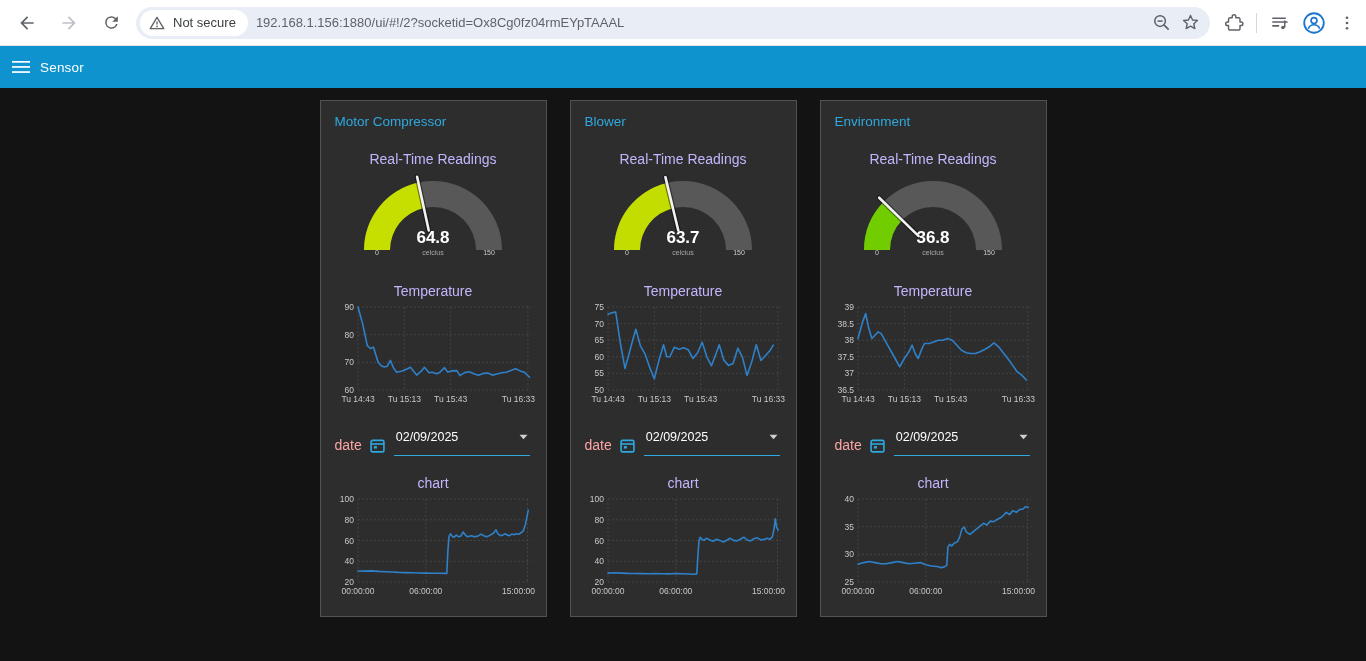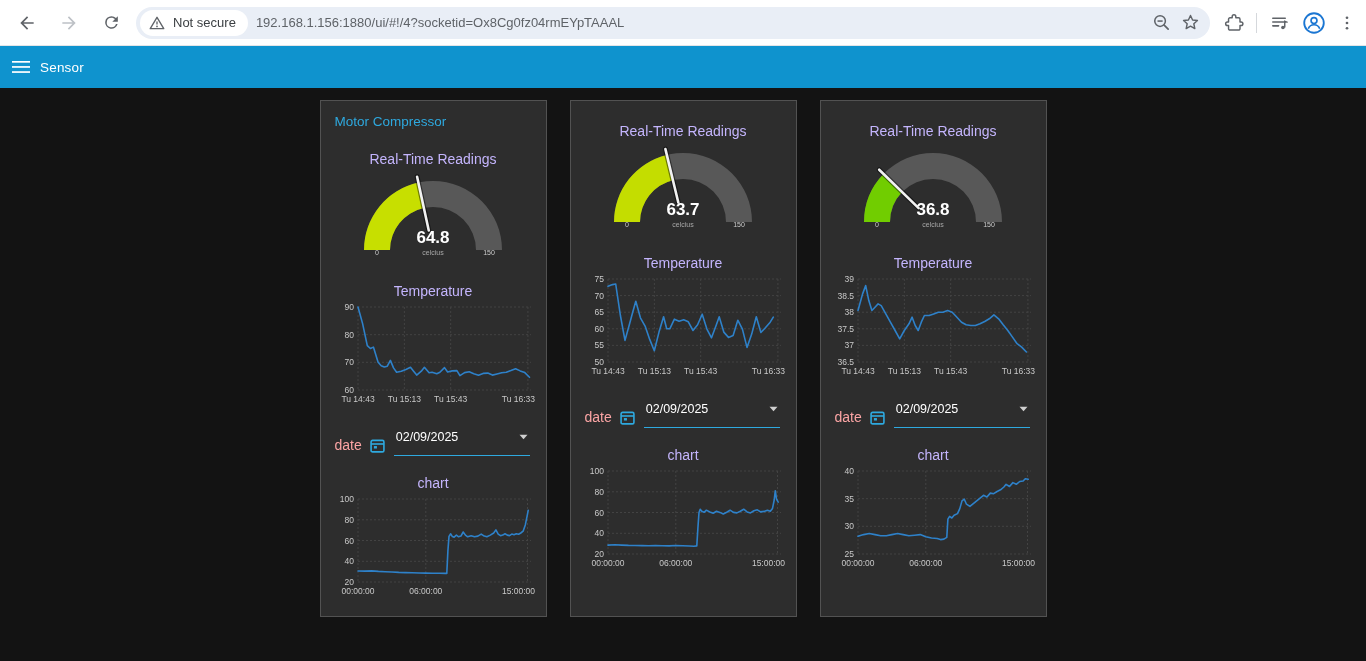--- a/index.html
+++ b/index.html
@@ -72,21 +72,21 @@
 
   <div class="omnibox">
     <div class="chip">
       <svg width="16" height="16" viewBox="0 0 18 18">
         <path d="M9 2.6 L16.6 15.4 H1.4 Z" fill="none" stroke="#5f6368" stroke-width="1.5" stroke-linejoin="round"></path>
         <line x1="9" y1="7.2" x2="9" y2="10.6" stroke="#5f6368" stroke-width="1.5"></line>
         <circle cx="9" cy="12.9" r="0.95" fill="#5f6368"></circle>
       </svg>
       <span>Not secure</span>
     </div>
-    <div class="url">192.168.1.156:1880/ui/#!/4?socketid=Ox8Cg0fz04rmEYpTAAAL</div>
+    <div class="url">192.168.1.156:1880/ui/#!/2?socketid=Ox8Cg0fz04rmEYpTAAAL</div>
     <div class="omni-right">
       <svg width="19" height="19" viewBox="0 0 20 20">
         <circle cx="8.5" cy="8.5" r="5.6" fill="none" stroke="#5f6368" stroke-width="1.6"></circle>
         <line x1="12.8" y1="12.8" x2="17" y2="17" stroke="#5f6368" stroke-width="1.8" stroke-linecap="round"></line>
         <line x1="5.8" y1="8.5" x2="11.2" y2="8.5" stroke="#5f6368" stroke-width="1.6"></line>
       </svg>
       <svg width="19" height="19" viewBox="0 0 20 20">
         <path d="M10 2.6l2.2 4.7 5.1.55-3.8 3.45 1.05 5.05L10 13.8l-4.55 2.55 1.05-5.05L2.7 7.85l5.1-.55z" fill="none" stroke="#5f6368" stroke-width="1.5" stroke-linejoin="round"></path>
       </svg>
     </div>
@@ -194,20 +194,21 @@
           <text x="27.0" y="100" text-anchor="middle" font-size="8.5" fill="#c9c9c9">00:00:00</text>
           <line x1="94.8" x2="94.8" y1="5" y2="88" stroke="#434343" stroke-width="1" stroke-dasharray="2,2"></line>
           <text x="94.8" y="100" text-anchor="middle" font-size="8.5" fill="#c9c9c9">06:00:00</text>
           <line x1="196.5" x2="196.5" y1="5" y2="88" stroke="#434343" stroke-width="1" stroke-dasharray="2,2"></line>
           <text x="204" y="100" text-anchor="end" font-size="8.5" fill="#c9c9c9">15:00:00</text>
           <polyline points="27.0,77.0 33.8,77.1 40.6,76.9 47.4,77.4 54.1,77.7 60.9,78.0 67.7,78.4 74.5,78.6 81.3,78.8 88.1,79.0 94.8,79.1 101.6,79.2 108.4,79.3 114.1,79.4 115.8,79.4 116.9,56.9 118.0,42.4 119.7,39.8 121.4,42.6 123.1,43.2 125.4,41.1 127.6,42.8 129.9,42.1 132.2,38.0 134.4,41.1 136.7,42.8 140.1,41.7 143.5,42.8 146.9,42.1 150.2,40.1 152.5,41.7 155.9,42.7 159.3,41.1 162.7,39.0 164.9,35.9 167.2,40.1 169.5,41.7 171.7,41.1 174.0,39.7 176.3,41.1 178.5,41.6 180.8,40.1 183.0,40.7 185.3,39.7 187.6,40.2 189.8,39.0 192.1,37.2 194.3,30.9 196.0,22.6 197.2,16.4" fill="none" stroke="#2e81c9" stroke-width="1.6" stroke-linejoin="round" stroke-linecap="round"></polyline>
         </svg>
       </section>
 
       <section class="panel">
+        <div class="panel-title">Blower</div>
         <div class="widget-title gauge-title">Real-Time Readings</div>
         <svg class="gauge" viewBox="0 0 150 84" width="150" height="84">
           <path d="M 6.00 76.00 A 69 69 0 0 1 144.00 76.00 L 118.00 76.00 A 43 43 0 0 0 32.00 76.00 Z" fill="#585858"></path>
           <path d="M 6.00 76.00 A 69 69 0 0 1 58.82 8.92 L 64.92 34.20 A 43 43 0 0 0 32.00 76.00 Z" fill="#c4dd00"></path>
           <line x1="70.31" y1="56.56" x2="57.42" y2="3.09" stroke="rgba(0,0,0,0.45)" stroke-width="5" stroke-linecap="round"></line>
           <line x1="70.31" y1="56.56" x2="57.42" y2="3.09" stroke="#f2f2f2" stroke-width="2.6" stroke-linecap="round"></line>
           <text x="75" y="69" text-anchor="middle" font-size="17" font-weight="bold" fill="#ffffff">63.7</text>
           <text x="75" y="81" text-anchor="middle" font-size="7" fill="#a8a8a8">celcius</text>
           <text x="19" y="81" text-anchor="middle" font-size="7" fill="#cccccc">0</text>
           <text x="131" y="81" text-anchor="middle" font-size="7" fill="#cccccc">150</text>
@@ -266,20 +267,21 @@
           <text x="27.0" y="100" text-anchor="middle" font-size="8.5" fill="#c9c9c9">00:00:00</text>
           <line x1="94.8" x2="94.8" y1="5" y2="88" stroke="#434343" stroke-width="1" stroke-dasharray="2,2"></line>
           <text x="94.8" y="100" text-anchor="middle" font-size="8.5" fill="#c9c9c9">06:00:00</text>
           <line x1="196.5" x2="196.5" y1="5" y2="88" stroke="#434343" stroke-width="1" stroke-dasharray="2,2"></line>
           <text x="204" y="100" text-anchor="end" font-size="8.5" fill="#c9c9c9">15:00:00</text>
           <polyline points="27.0,79.1 33.8,78.8 40.6,79.1 47.4,79.4 54.1,79.5 60.9,79.6 67.7,79.7 74.5,79.6 81.3,79.8 88.1,79.9 94.8,79.5 101.6,79.7 108.4,80.0 112.9,80.2 115.8,79.9 116.9,62.1 118.0,46.5 119.2,43.2 120.8,45.3 123.1,46.3 125.4,44.2 128.8,45.9 132.2,47.3 135.5,45.3 138.9,46.4 142.3,48.0 145.7,46.3 149.1,44.2 152.5,46.4 155.9,46.9 159.3,45.3 162.7,43.2 166.1,45.9 169.5,46.9 172.9,44.8 176.3,43.8 179.6,45.9 183.0,45.4 186.4,44.2 189.3,45.3 191.5,42.4 193.2,34.0 194.3,24.7 195.5,33.0 197.2,36.1" fill="none" stroke="#2e81c9" stroke-width="1.6" stroke-linejoin="round" stroke-linecap="round"></polyline>
         </svg>
       </section>
 
       <section class="panel">
+        <div class="panel-title">Environment</div>
         <div class="widget-title gauge-title">Real-Time Readings</div>
         <svg class="gauge" viewBox="0 0 150 84" width="150" height="84">
           <path d="M 6.00 76.00 A 69 69 0 0 1 144.00 76.00 L 118.00 76.00 A 43 43 0 0 0 32.00 76.00 Z" fill="#585858"></path>
           <path d="M 6.00 76.00 A 69 69 0 0 1 25.50 27.93 L 44.15 46.04 A 43 43 0 0 0 32.00 76.00 Z" fill="#71cd00"></path>
           <line x1="60.65" y1="62.07" x2="21.20" y2="23.75" stroke="rgba(0,0,0,0.45)" stroke-width="5" stroke-linecap="round"></line>
           <line x1="60.65" y1="62.07" x2="21.20" y2="23.75" stroke="#f2f2f2" stroke-width="2.6" stroke-linecap="round"></line>
           <text x="75" y="69" text-anchor="middle" font-size="17" font-weight="bold" fill="#ffffff">36.8</text>
           <text x="75" y="81" text-anchor="middle" font-size="7" fill="#a8a8a8">celcius</text>
           <text x="19" y="81" text-anchor="middle" font-size="7" fill="#cccccc">0</text>
           <text x="131" y="81" text-anchor="middle" font-size="7" fill="#cccccc">150</text>

